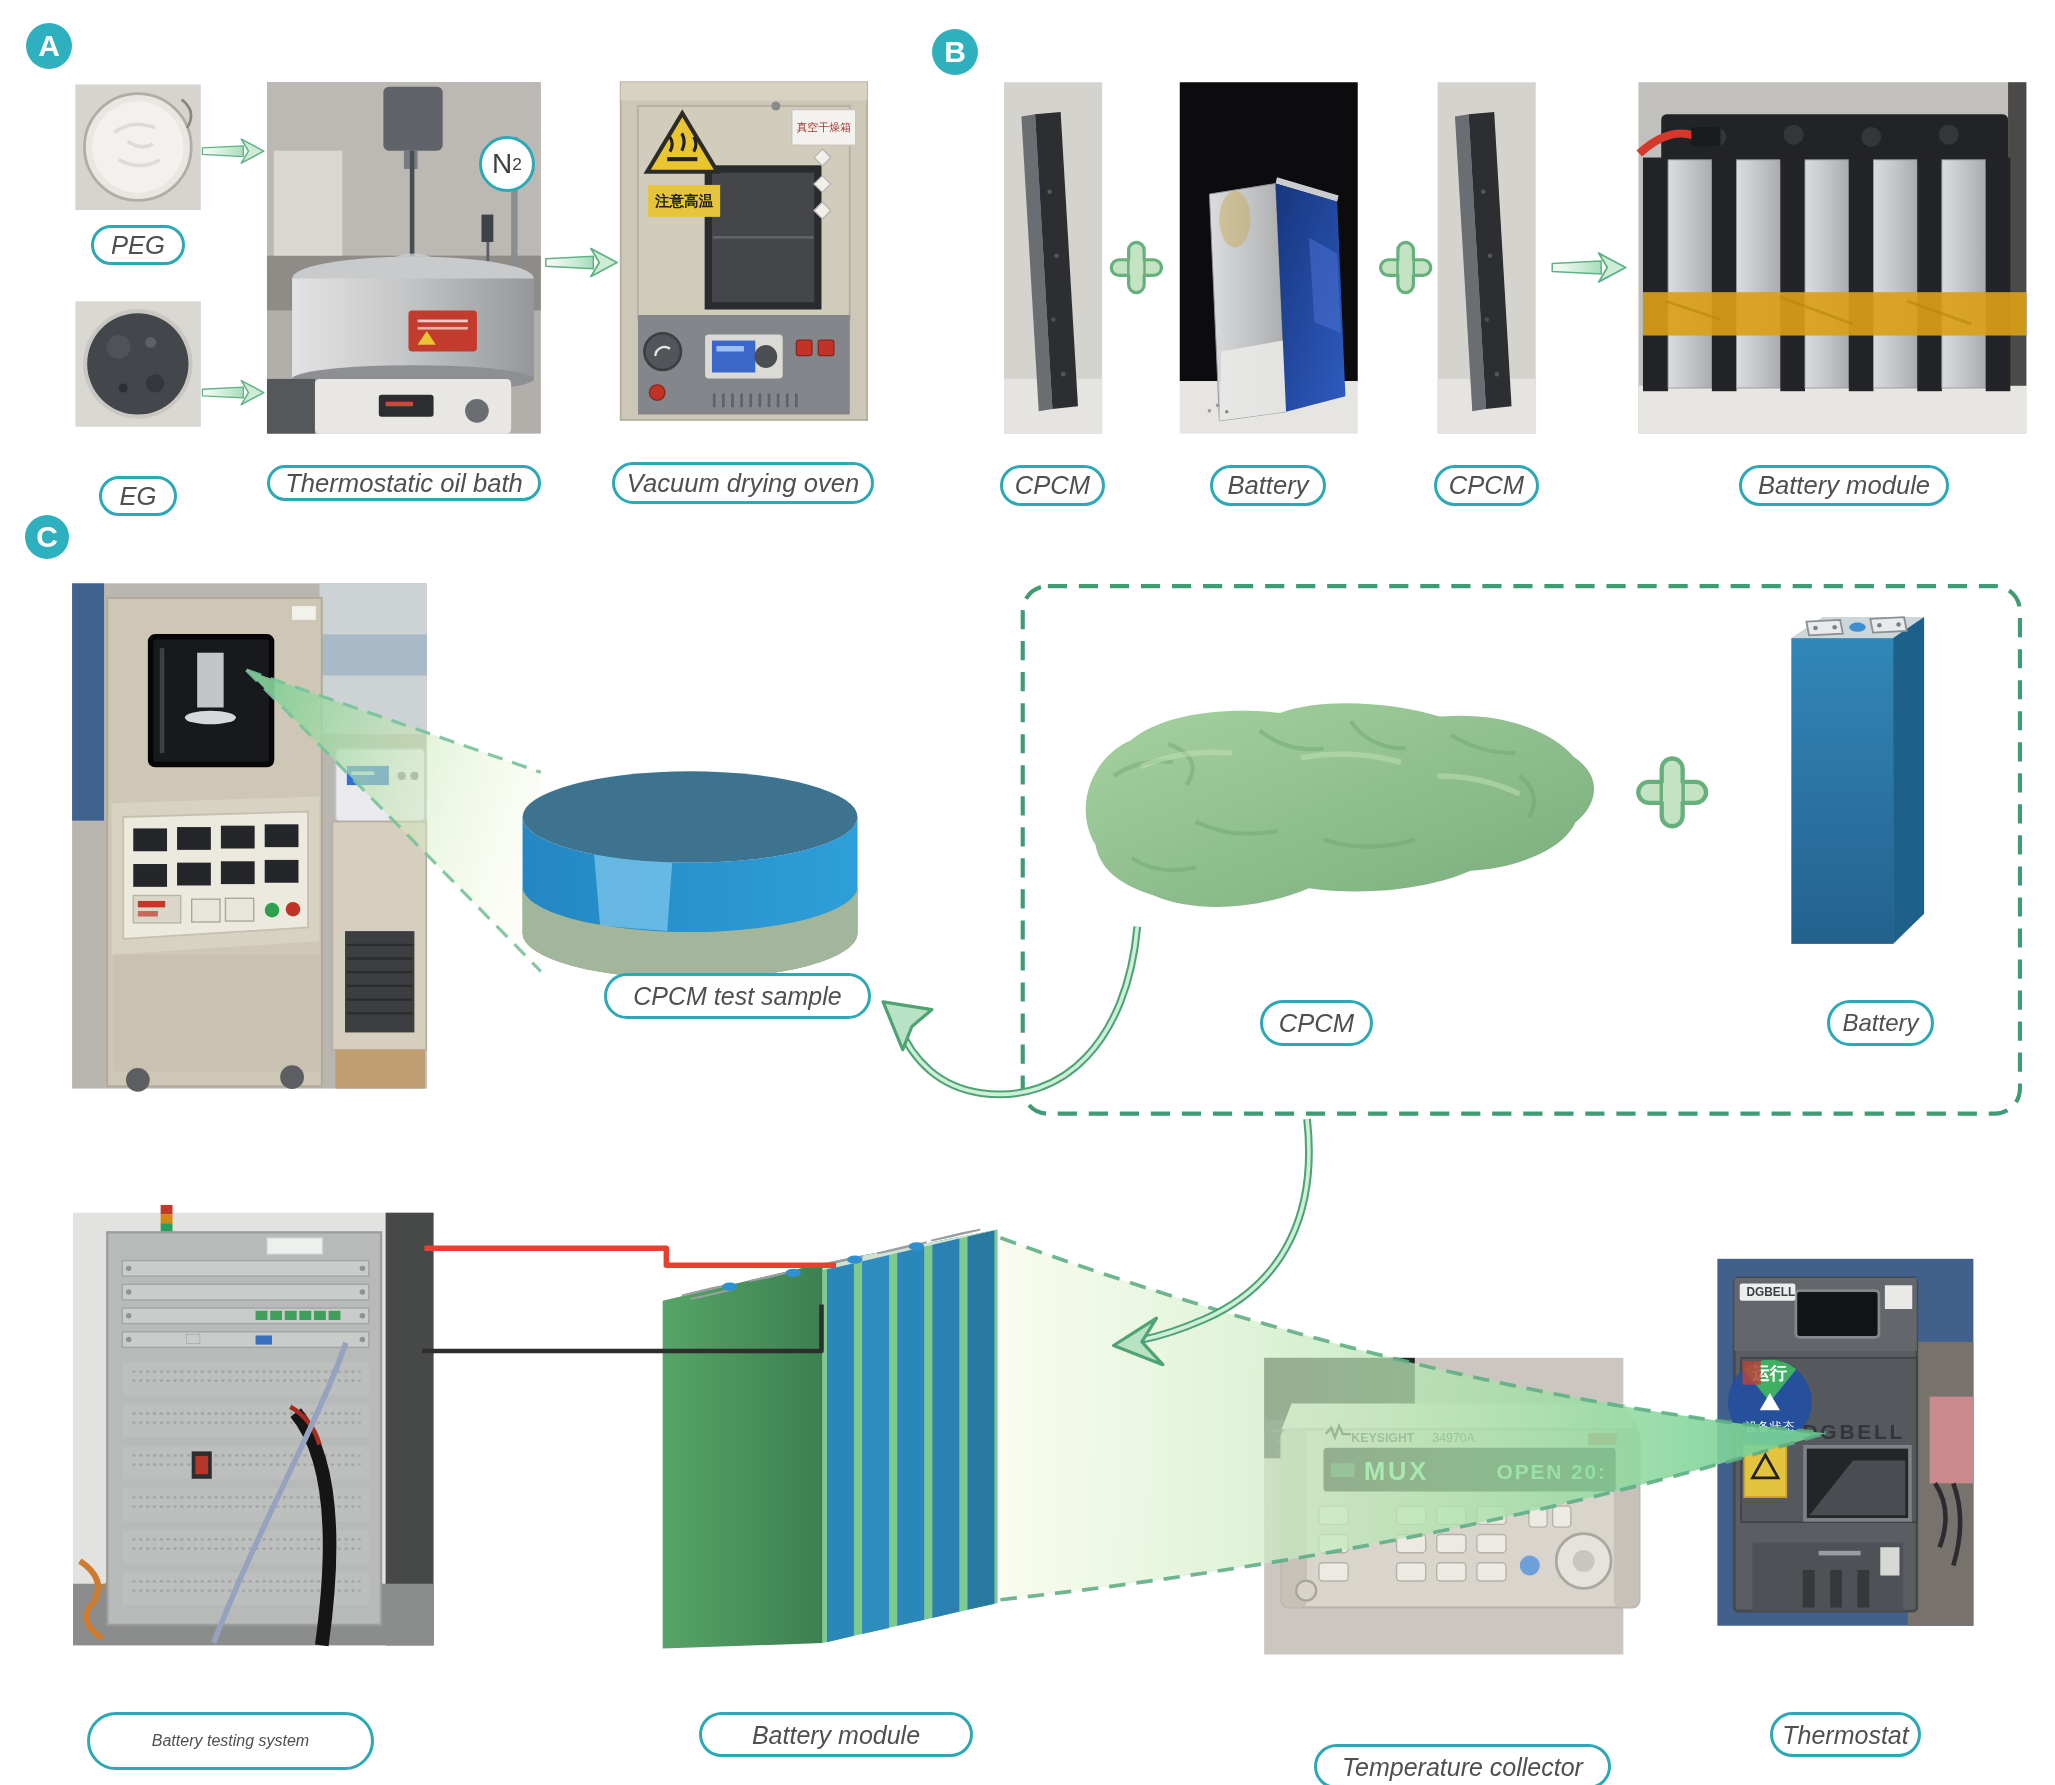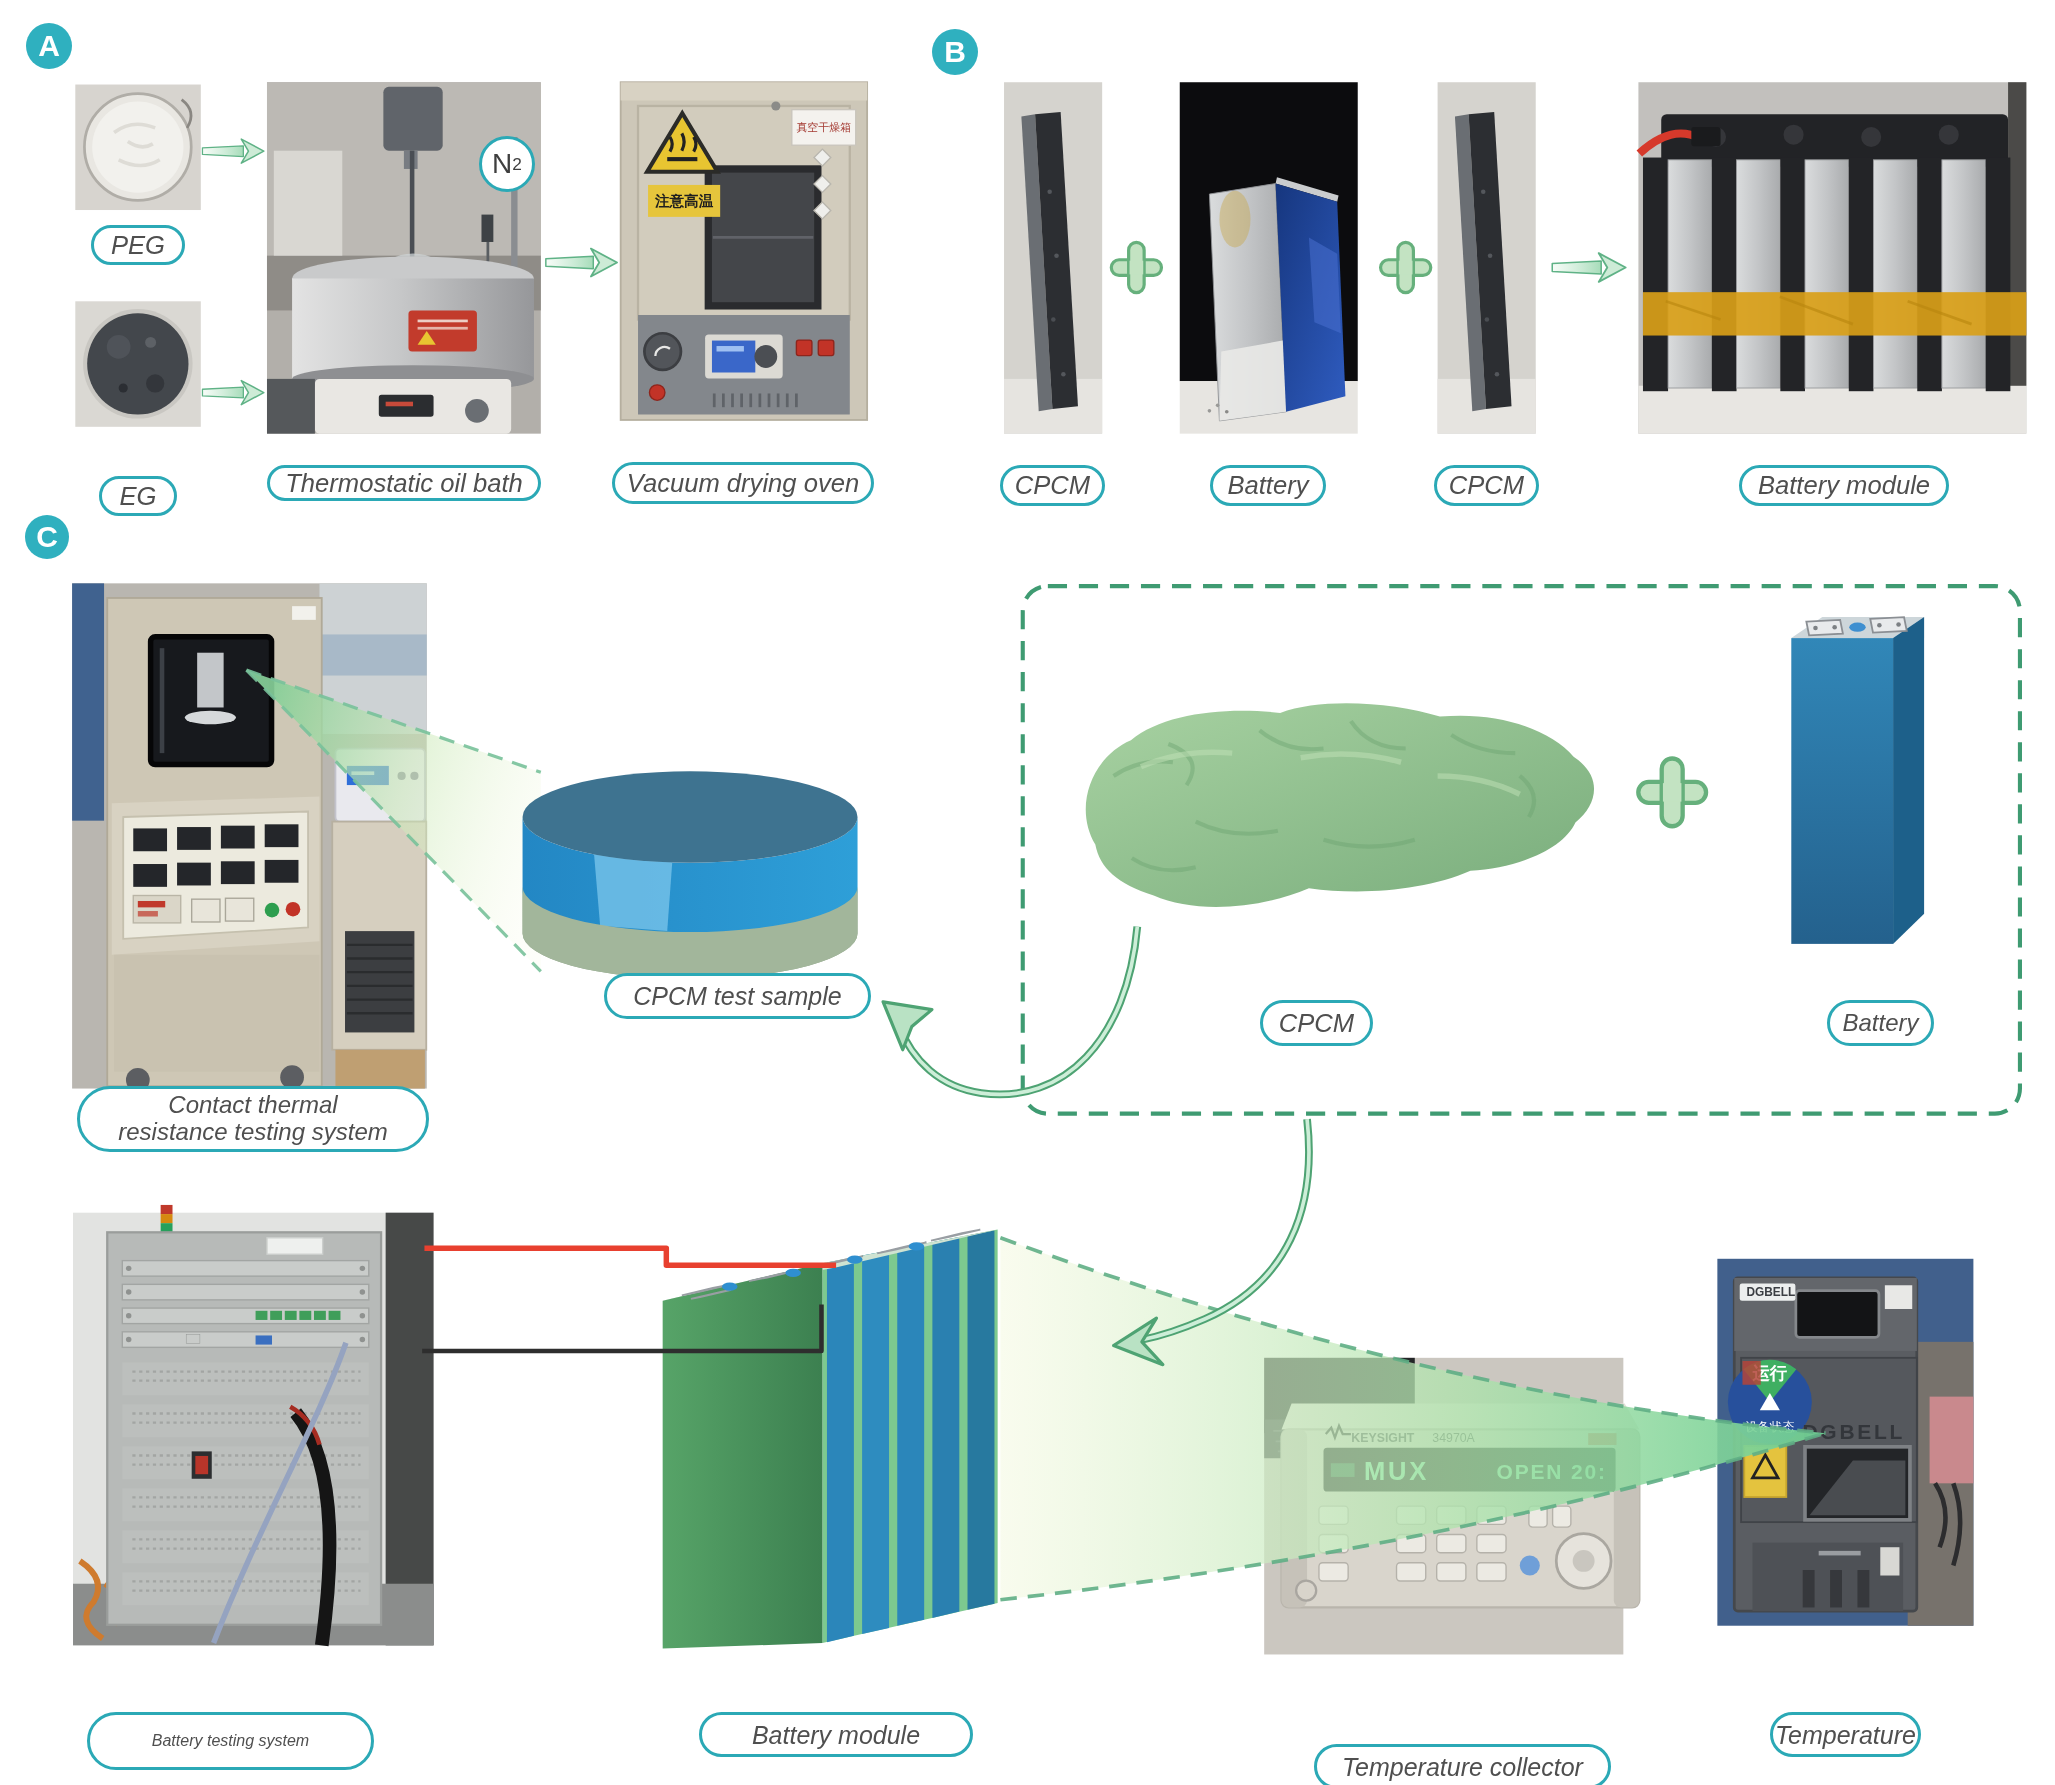--- a/index.html
+++ b/index.html
@@ -514,25 +514,22 @@
 <div class="pill" style="left:91px;top:225px;width:94px;height:40px;">PEG</div>
 <div class="pill" style="left:99px;top:476px;width:78px;height:40px;">EG</div>
 <div class="pill" style="left:267px;top:465px;width:274px;height:36px;">Thermostatic oil bath</div>
 <div class="pill" style="left:612px;top:462px;width:262px;height:42px;">Vacuum drying oven</div>
 
 <div class="pill" style="left:1000px;top:465px;width:105px;height:41px;">CPCM</div>
 <div class="pill" style="left:1210px;top:465px;width:116px;height:41px;">Battery</div>
 <div class="pill" style="left:1434px;top:465px;width:105px;height:41px;">CPCM</div>
 <div class="pill" style="left:1739px;top:465px;width:210px;height:41px;">Battery module</div>
 
-<div class="pill two" style="left:77px;top:1086px;width:352px;height:66px;">
-  <span><span>Contact thermal</span><br><span>resistance testing system</span></span>
-</div>
 <div class="pill" style="left:604px;top:973px;width:267px;height:46px;font-size:25px;">CPCM test sample</div>
 <div class="pill" style="left:1260px;top:1000px;width:113px;height:46px;">CPCM</div>
 <div class="pill" style="left:1827px;top:1000px;width:107px;height:46px;font-size:24px;">Battery</div>
 <div class="pill" style="left:87px;top:1712px;width:287px;height:58px;font-size:16px;">Battery testing system</div>
 <div class="pill" style="left:699px;top:1712px;width:274px;height:45px;font-size:25px;">Battery module</div>
 <div class="pill" style="left:1314px;top:1712px;width:297px;height:45px;font-size:25px;margin-top:32px;">Temperature collector</div>
-<div class="pill" style="left:1770px;top:1712px;width:151px;height:45px;font-size:25px;">Temperature</div>
+<div class="pill" style="left:1770px;top:1712px;width:151px;height:45px;font-size:25px;">Thermostat</div>
 
 </div>
 
 
 </body></html>

